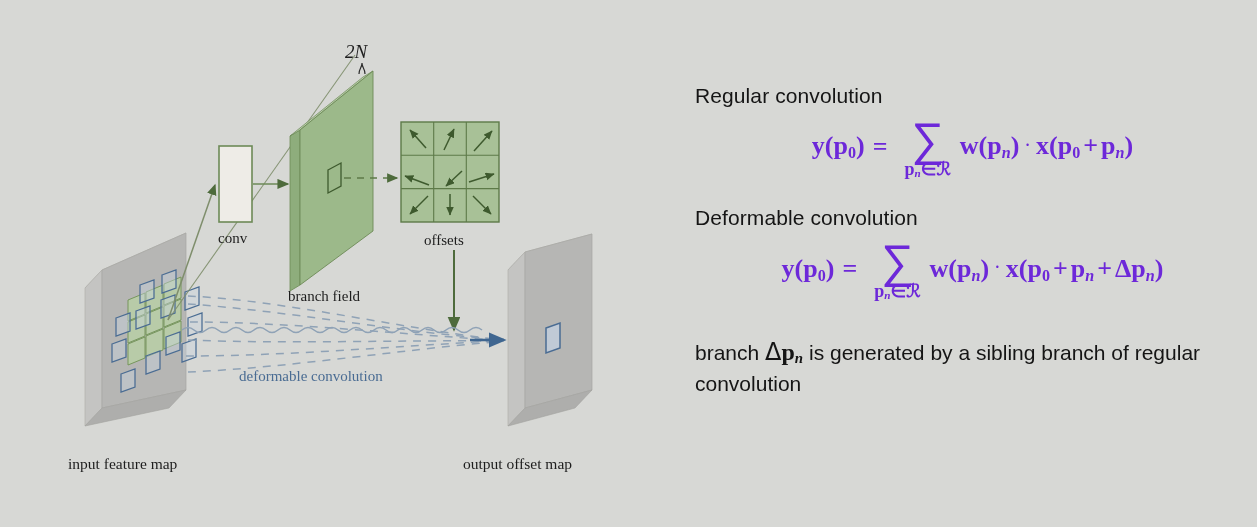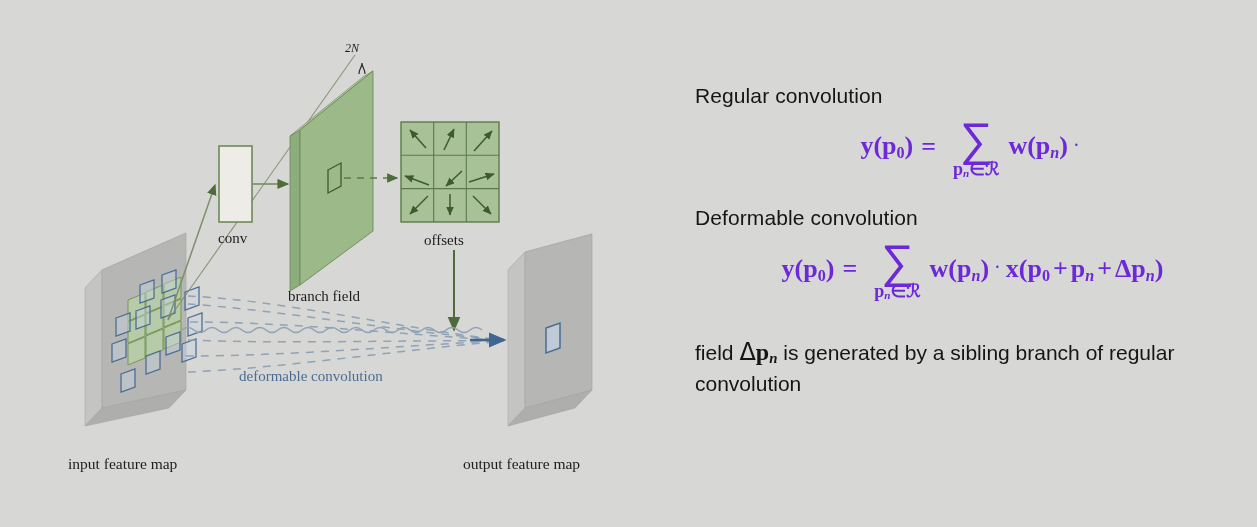--- a/index.html
+++ b/index.html
@@ -54,21 +54,21 @@
   #label-offset-field {
     left: 288px; top: 288px;
     font-size: 15px;
   }
   #label-offsets {
     left: 424px; top: 232px;
     font-size: 15px;
   }
   #label-2n {
     left: 345px; top: 41px;
-    font-size: 12px;
+    font-size: 19px;
     font-family: "Liberation Serif", serif;
     font-style: italic;
   }
   #label-deformable {
     left: 239px; top: 368px;
     font-size: 15px;
     color: #4a6c93;
   }
   
   #textcol {
@@ -279,21 +279,21 @@
         <polygon points="508,270 525,252 592,234 575,252" fill="#d2d2d0" stroke="#b1b1ae" stroke-width="0.7"></polygon>
         <polygon points="508,270 525,252 525,408 508,426" fill="#c4c4c2" stroke="#b1b1ae" stroke-width="0.7"></polygon>
         <polygon points="525,252 592,234 592,390 525,408" fill="#b6b6b4" stroke="#a7a7a4" stroke-width="0.7"></polygon>
         <polygon points="508,426 525,408 592,390 575,408" fill="#aeaeac" stroke="#a2a2a0" stroke-width="0.6"></polygon>
       </g>
 
       <polygon points="546,328 560,323 560,348 546,353" fill="#c6d6e8" fill-opacity="0.65" stroke="#4a6c93" stroke-width="1.5"></polygon>
     </svg>
 
     <div class="dgm-label" id="label-input">input feature map</div>
-    <div class="dgm-label" id="label-output">output feature map</div>
+    <div class="dgm-label" id="label-output">output offset map</div>
     <div class="dgm-label" id="label-conv">conv</div>
     <div class="dgm-label" id="label-offset-field">branch field</div>
     <div class="dgm-label" id="label-offsets">offsets</div>
     <div class="dgm-label" id="label-2n">2N</div>
     <div class="dgm-label" id="label-deformable">deformable convolution</div>
   </div>
 
   <div id="textcol">
 
     <div id="block-regular">
@@ -302,20 +302,21 @@
       <div class="eqn">
         <span class="eqn-row">
           <span class="bold-up">y(<b>p</b><sub class="smallnum">0</sub>)</span>
           <span class="eq-sign">=</span>
           <span class="sum-block">
             <span class="sum-glyph">∑</span>
             <span class="sum-sub"><b>p</b><sub class="small">n</sub>∈ℛ</span>
           </span>
           <span class="bold-up">w(<b>p</b><sub class="small">n</sub>)</span>
           <span class="cdot">·</span>
+          <span class="bold-up">x(<b>p</b><sub class="smallnum">0</sub><span class="plus">+</span><b>p</b><sub class="small">n</sub>)</span>
         </span>
       </div>
     </div>
 
     <div id="block-deformable">
       <p class="heading">Deformable convolution</p>
 
       <div class="eqn">
         <span class="eqn-row">
           <span class="bold-up">y(<b>p</b><sub class="smallnum">0</sub>)</span>
@@ -325,20 +326,20 @@
             <span class="sum-sub"><b>p</b><sub class="small">n</sub>∈ℛ</span>
           </span>
           <span class="bold-up">w(<b>p</b><sub class="small">n</sub>)</span>
           <span class="cdot">·</span>
           <span class="bold-up">x(<b>p</b><sub class="smallnum">0</sub><span class="plus">+</span><b>p</b><sub class="small">n</sub><span class="plus">+</span>Δ<b>p</b><sub class="small">n</sub>)</span>
         </span>
       </div>
     </div>
 
     <div id="note">
-      <span>field</span>
+      <span>branch</span>
       <span class="note-math"><span class="dl">Δ</span><b>p</b><sub class="small">n</sub></span>
       <span>is generated by a sibling branch of</span>
       <span>regular convolution</span>
     </div>
 
   </div>
 </div>
 
 </body></html>

